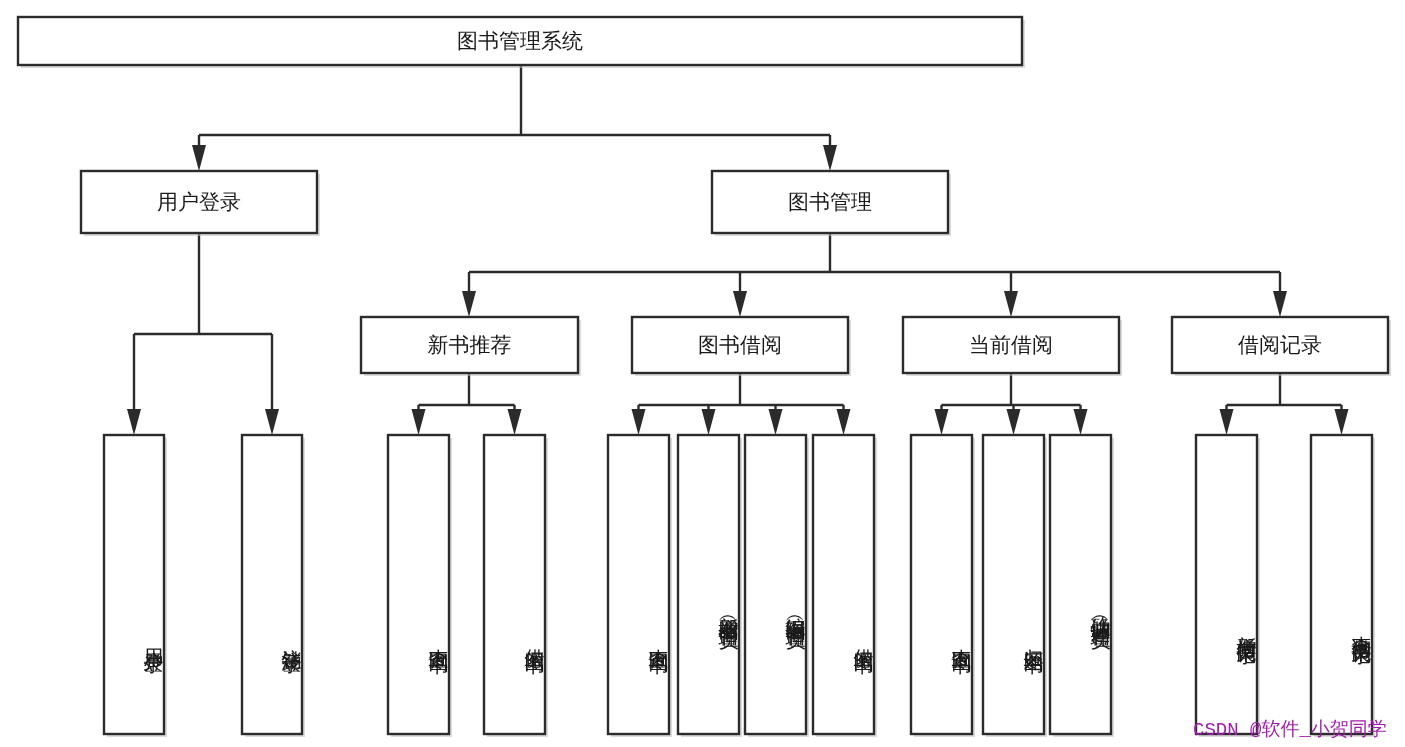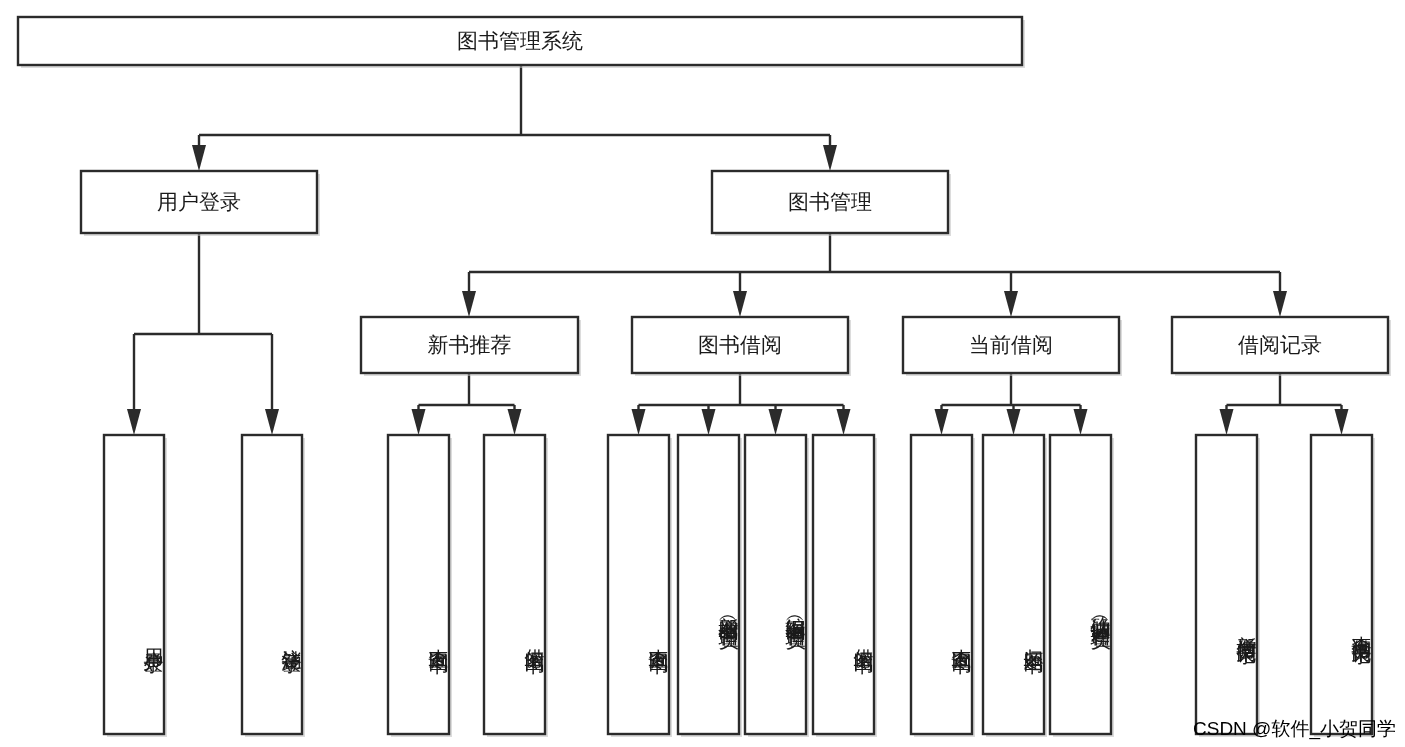--- a/index.html
+++ b/index.html
@@ -67,23 +67,23 @@
     letter-spacing: 2px;
     white-space: nowrap;
     pointer-events: none;
     text-align: center;
     display: flex;
     align-items: flex-start;
     justify-content: center;
   }
   .watermark {
     position: absolute;
-    font-family: Liberation Sans, sans-serif;
+    font-family: Liberation Mono, monospace;
     font-size: 19px;
-    color: #000000;
+    color: #a21caf;
     white-space: nowrap;
     user-select: none;
     pointer-events: none;
   }
 </style>
 </head>
 <body>
 
 <div id="diagram-root">
   <svg class="diagram-canvas" viewBox="0 0 1405 747" xmlns="http://www.w3.org/2000/svg">

